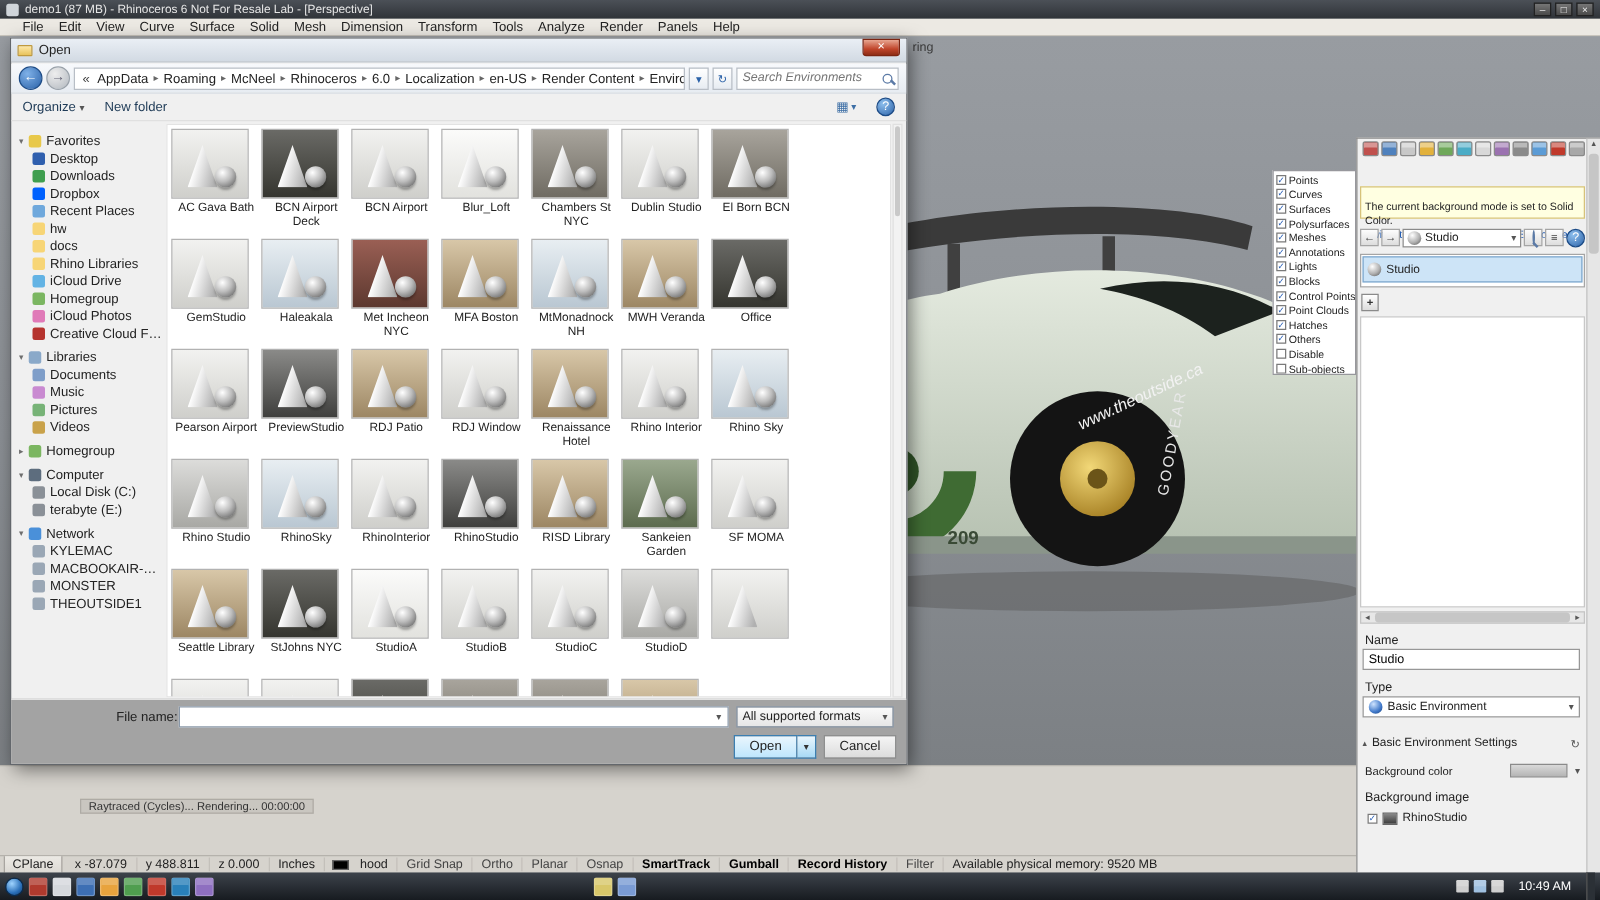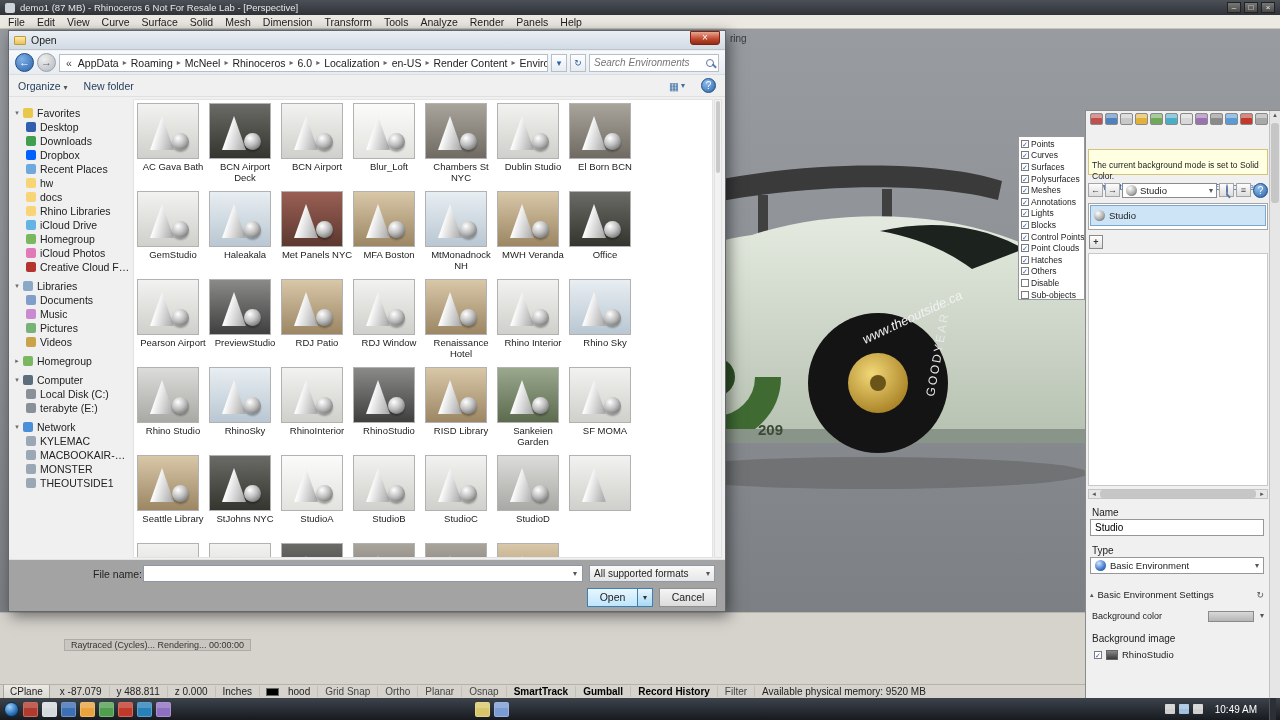--- a/index.html
+++ b/index.html
@@ -4,21 +4,21 @@
 <style>
 *{margin:0;padding:0;box-sizing:border-box}
 body{font-family:"Liberation Sans",sans-serif;background:#555}
 #screen{position:relative;width:1280px;height:720px;overflow:hidden;background:#8f9296;font-size:11px;color:#222}
 
 
 .titlebar{position:absolute;left:0;top:0;width:100%;height:15px;background:linear-gradient(#4b5057,#2f3338);color:#e6e6e6;display:flex;align-items:center;gap:5px;padding:0 5px;font-size:9.5px}
 .app-icon{width:10px;height:10px;background:#cfd4d9;border-radius:2px;flex:none}
 .win-btns{margin-left:auto;display:flex;gap:3px}
 .win-btns span{width:14px;height:11px;background:linear-gradient(#777,#4a4a4a);border:1px solid #222;color:#eee;font-size:8px;line-height:9px;text-align:center}
-.menubar{position:absolute;left:0;top:15px;width:100%;height:14px;background:#ece9e3;border-bottom:1px solid #c9c5bd;display:flex;align-items:center;padding-left:2px;font-size:10.5px}
+.menubar{position:absolute;left:0;top:15px;width:100%;height:14px;background:#ece9e3;border-bottom:1px solid #c9c5bd;display:flex;align-items:center;padding-left:12px;font-size:10.5px}
 .menu-item{padding:0 6px;white-space:nowrap}
 
 
 .viewport{position:absolute;left:0;top:29px;width:1280px;height:583px;background:linear-gradient(#989ca1 0%,#8b8f94 55%,#7c8084 100%)}
 .clipped-text{position:absolute;left:730px;top:4px;font-size:10px;color:#3a3a3a}
 .car{position:absolute;left:630px;top:110px;width:460px;height:380px}
 
 
 .bottom-chrome{position:absolute;left:0;top:612px;width:1280px;height:86px;background:#d6d3cd;border-top:1px solid #b9b6b0}
 .command-status{position:absolute;left:64px;top:26px;height:12px;line-height:11px;padding:0 6px;font-size:9px;color:#333;background:#c9c6c0;border:1px solid #aeaba5}
@@ -70,21 +70,21 @@
 .ep-plus{position:absolute;top:124px;left:3px;width:14px;height:14px;border:1px solid #8a8a8a;background:linear-gradient(#fff,#ddd);text-align:center;line-height:12px;font-weight:bold;color:#333}
 .ep-browse{position:absolute;top:142px;left:2px;right:12px;bottom:212px;background:#fff;border:1px solid #c8c8c8}
 .ep-hscroll{position:absolute;top:378px;left:2px;right:12px;height:10px;background:#e7e7e7;border:1px solid #c4c4c4;display:flex;align-items:center}
 .ep-hscroll .arr{width:10px;text-align:center;font-size:7px;color:#555}
 .ep-hthumb{flex:1;height:8px;background:#c6c6c6;border-radius:3px;margin:0 1px}
 .ep-label{position:absolute;left:6px;font-size:10px;color:#222}
 .ep-name-input{position:absolute;top:408px;left:4px;right:16px;height:17px;border:1px solid #979797;background:#fff;font-size:10px;padding:0 4px;font-family:"Liberation Sans",sans-serif}
 .ep-type-select{position:absolute;top:446px;left:4px;right:16px;height:17px;border:1px solid #979797;background:#fff;display:flex;align-items:center;gap:4px;padding:0 4px;font-size:9.5px}
 .ep-sec-head{position:absolute;top:478px;left:4px;right:16px;display:flex;align-items:center;gap:4px;font-size:9.5px}
 .ep-sec-head .tools{margin-left:auto;color:#555;font-size:9px}
-.ep-bgcolor{position:absolute;top:500px;left:6px;right:16px;display:flex;align-items:flex-start;gap:4px}
+.ep-bgcolor{position:absolute;top:500px;left:6px;right:16px;display:flex;align-items:center;gap:4px}
 .color-swatch{width:46px;height:11px;background:linear-gradient(#d9d9d9,#b5b5b5);border:1px solid #8a8a8a;margin-left:auto}
 .ep-bgimg-row{position:absolute;top:538px;left:8px;display:flex;gap:4px;align-items:center;font-size:9.5px}
 .mini-thumb{width:12px;height:10px;background:linear-gradient(#888,#3c3c3c);border:1px solid #666;flex:none}
 .ep-vscroll{position:absolute;right:0;top:0;bottom:0;width:11px;background:#e6e6e6;border-left:1px solid #c2c2c2}
 .ep-vscroll .arr{display:block;height:10px;text-align:center;font-size:7px;color:#555}
 .ep-vthumb{position:absolute;top:12px;left:1px;right:1px;height:80px;background:#c6c6c6;border-radius:3px}
 
 
 .dialog{position:absolute;left:8px;top:30px;width:718px;height:582px;background:#f0f0f0;border:1px solid #63676c;box-shadow:3px 4px 14px rgba(0,0,0,.5)}
 .dlg-title{height:19px;background:linear-gradient(#eaeff5,#d2dae3);display:flex;align-items:center;gap:5px;padding:0 5px;border-bottom:1px solid #bcc3cb;font-size:10.5px}
@@ -602,21 +602,21 @@
               <div class="cone"></div>
               <div class="sphere"></div>
             </div>
             <div class="thumb-label">Haleakala</div>
           </div>
           <div class="thumb-cell">
             <div class="thumb tone-red">
               <div class="cone"></div>
               <div class="sphere"></div>
             </div>
-            <div class="thumb-label">Met Panels NYC</div>
+            <div class="thumb-label">Met Incheon NYC</div>
           </div>
           <div class="thumb-cell">
             <div class="thumb tone-warm">
               <div class="cone"></div>
               <div class="sphere"></div>
             </div>
             <div class="thumb-label">MFA Boston</div>
           </div>
           <div class="thumb-cell">
             <div class="thumb tone-sky">

